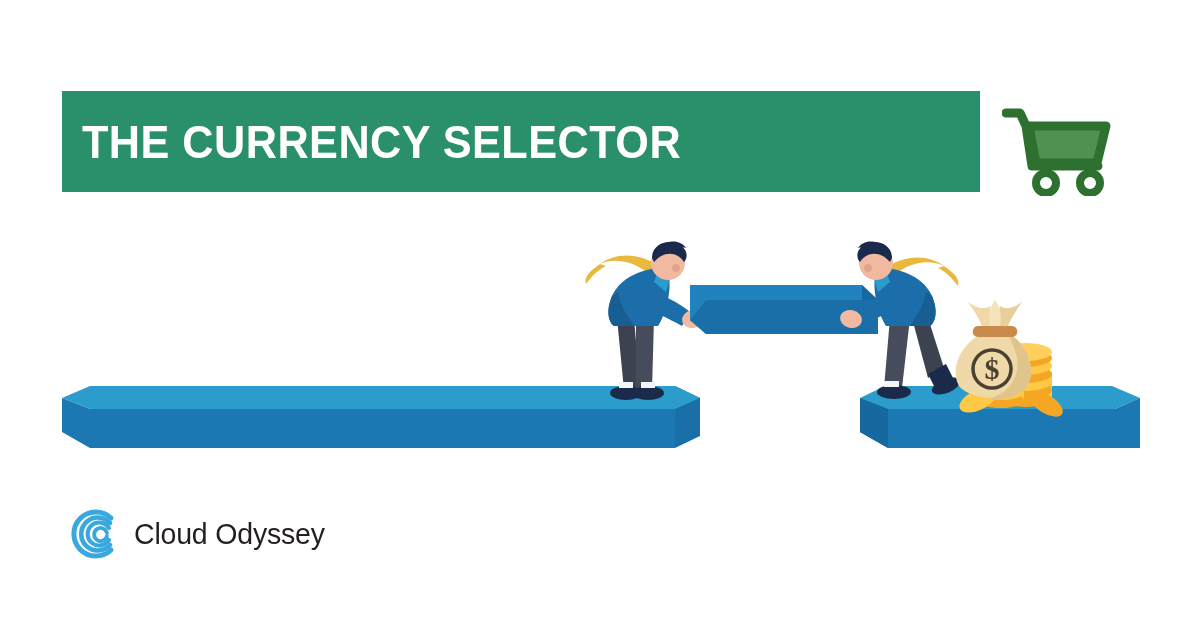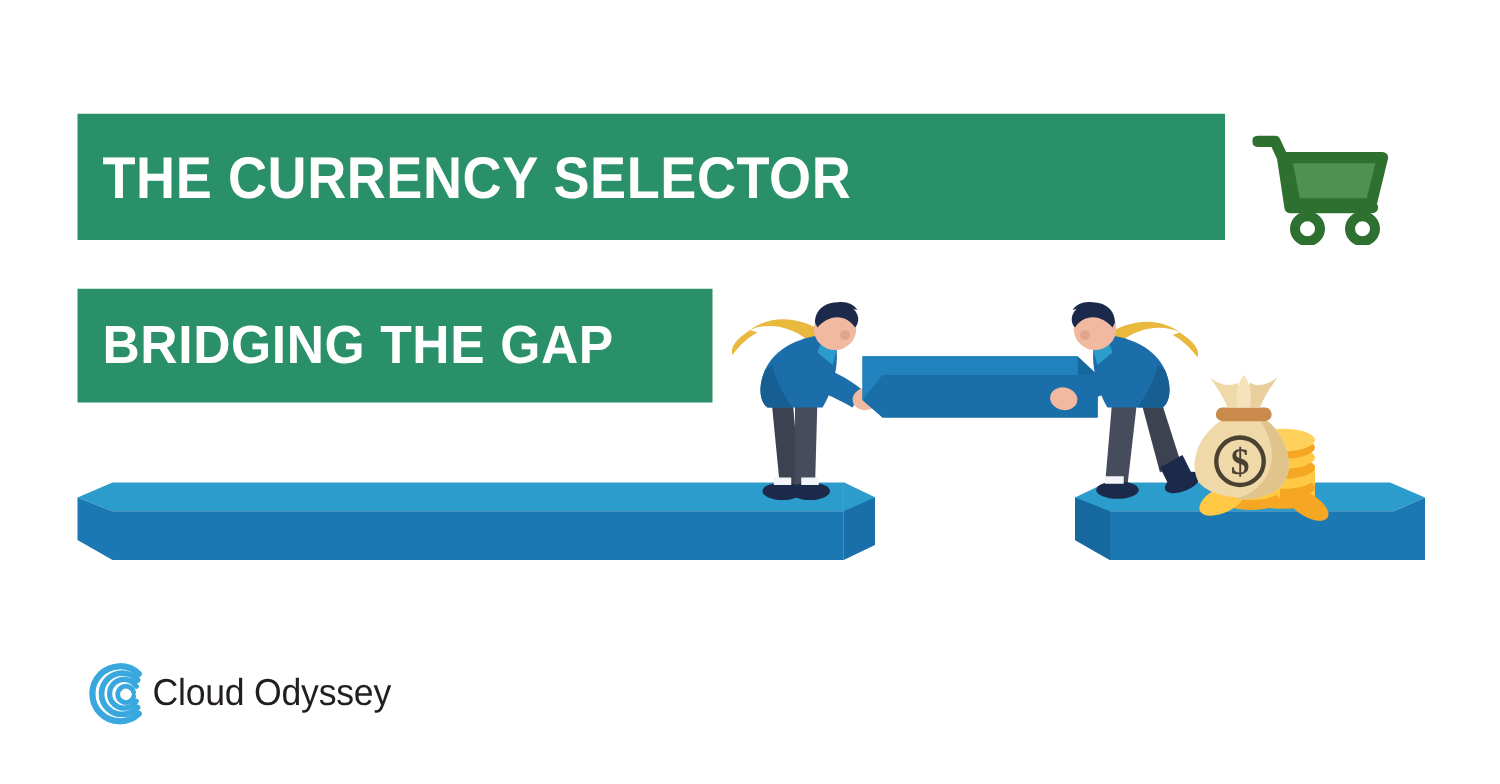--- a/index.html
+++ b/index.html
@@ -76,23 +76,24 @@
     top: 0;
     width: 1200px;
     height: 627px;
     pointer-events: none;
   }
 
   
   #logo {
     position: absolute;
     left: 66px;
-    top: 527px;
+    top: 506px;
     display: flex;
     align-items: center;
+    gap: 12px;
   }
   #logo-mark {
     width: 56px;
     height: 56px;
     flex: none;
   }
   #logo-text {
     font-size: 30px;
     color: #231f20;
     font-weight: normal;
@@ -242,23 +243,20 @@
 
       <circle cx="992" cy="369" r="19" fill="none" stroke="#4a4132" stroke-width="3.5"></circle>
       <text x="992" y="379" text-anchor="middle" font-family="Liberation Serif, serif" font-size="30" font-weight="bold" fill="#4a4132">$</text>
     </g>
   </svg>
 
   <div class="title-bar" id="title-bar-primary">
     <span class="title-text" id="headline-text">THE CURRENCY SELECTOR</span>
   </div>
 
-  <div class="title-bar" id="title-bar-secondary">
-    <span class="title-text" id="subheadline-text">BRIDGING THE GAP</span>
-  </div>
 
   <svg id="cart-icon" viewBox="0 0 112 92" xmlns="http://www.w3.org/2000/svg">
 
     <polygon points="31,22 101,22 93,58 37,58" fill="#4f9150"></polygon>
 
     <path d="M4 9 H 18 L 24 22 L 30 62 H 96" fill="none" stroke="#2d7030" stroke-width="9" stroke-linecap="round" stroke-linejoin="round"></path>
 
     <path d="M27 22 H 104 L 95 59 H 34 Z" fill="none" stroke="#2d7030" stroke-width="9" stroke-linejoin="round"></path>
 
     <circle cx="44" cy="79" r="10" fill="none" stroke="#2d7030" stroke-width="8"></circle>

